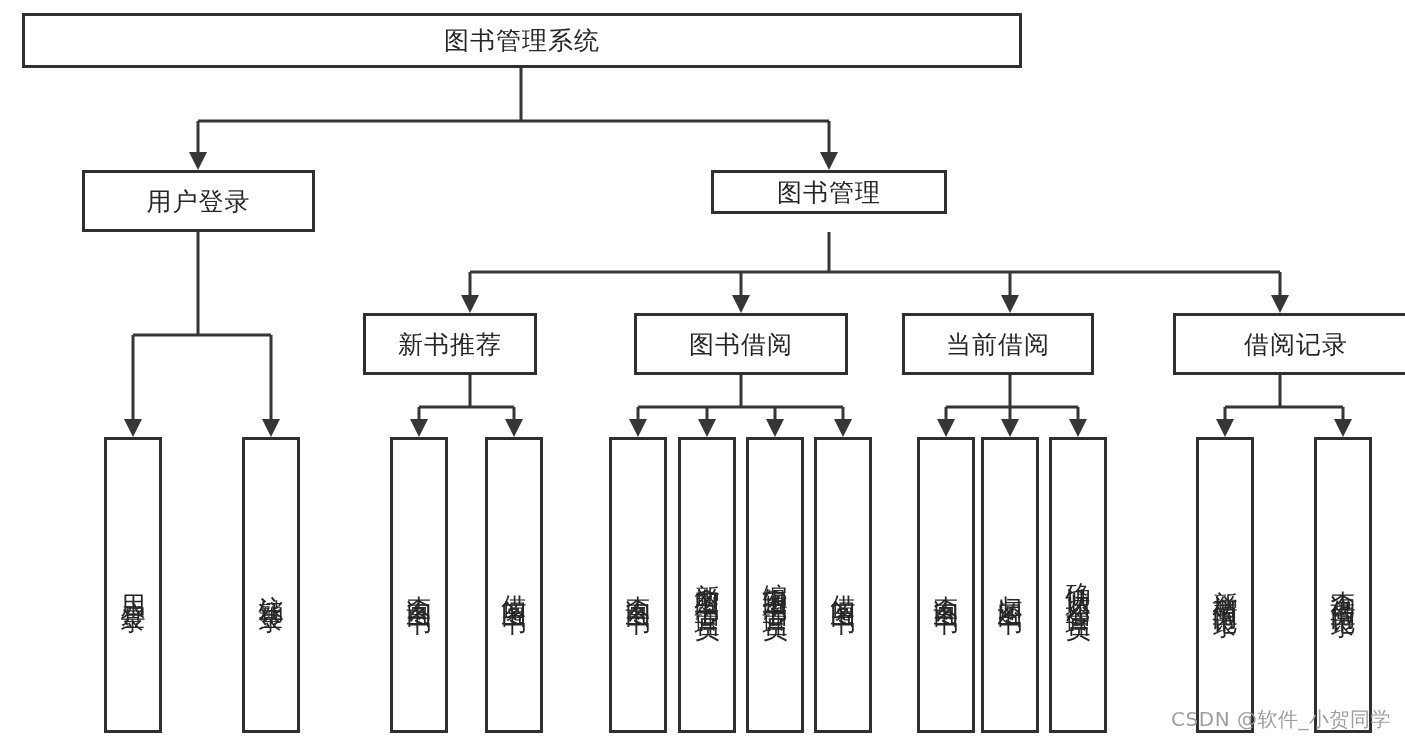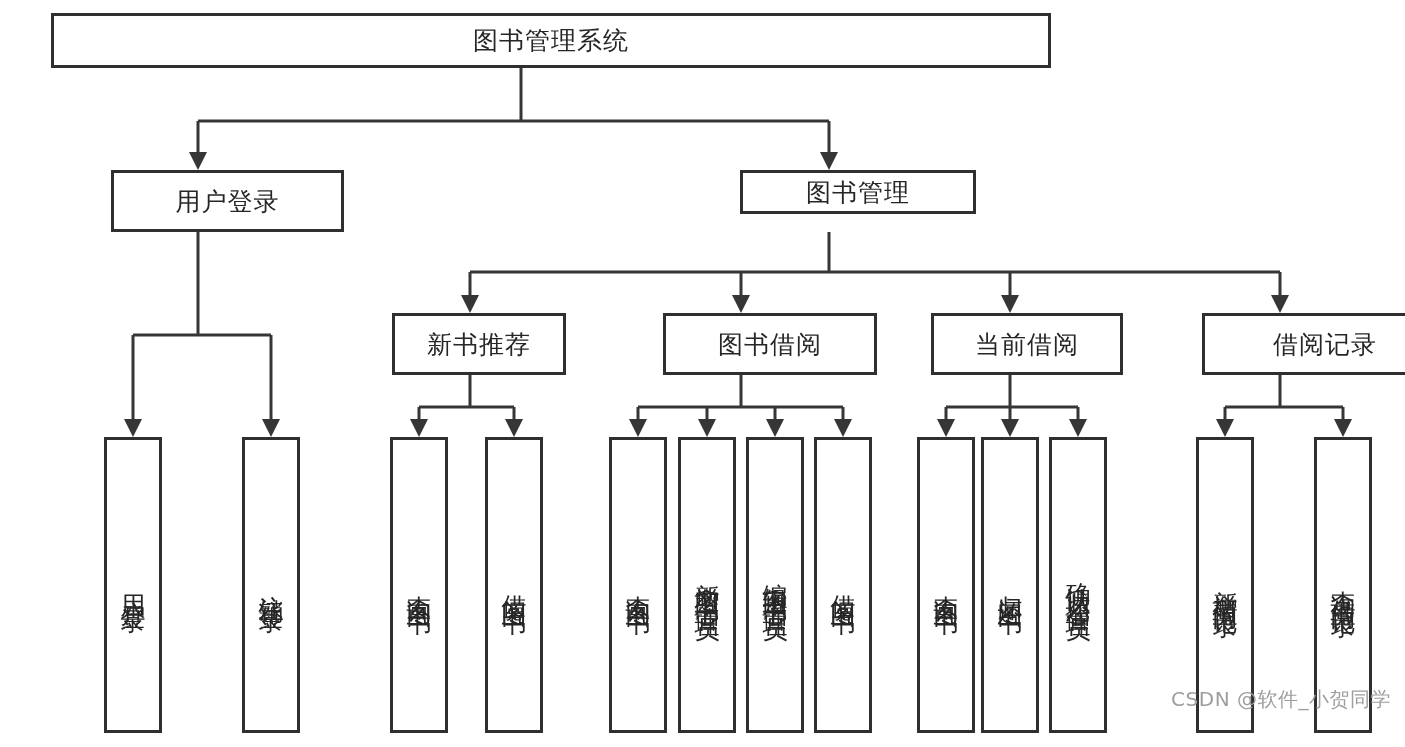--- a/index.html
+++ b/index.html
@@ -13,21 +13,20 @@
   }
   .connectors{position:absolute;left:0;top:0;width:1405px;height:747px;}
   .box{
     position:absolute;
     box-sizing:border-box;
     border:3px solid #2f2f2f;
     background:#ffffff;
     display:flex;align-items:center;justify-content:center;
     font-size:25px;letter-spacing:1px;
     white-space:nowrap;
-    margin-left:29px;
   }
   .root{left:22px;top:13px;width:1000px;height:55px;}
   .l2-login{left:82px;top:170px;width:233px;height:62px;}
   .l2-book{left:711px;top:170px;width:236px;height:44px;}
   .l3{top:313px;height:62px;}
   .l3-newbook{left:363px;width:174px;text-align:right;}
   .l3-borrow{left:634px;width:214px;font-family:Liberation Serif, serif;}
   .l3-current{left:902px;width:192px;}
   .l3-records{left:1173px;width:246px;}
   .leaf{
@@ -46,21 +45,21 @@
     line-height:1.0;
     white-space:nowrap;
   }
   .a1{left:104px;} .a2{left:242px;}
   .b1{left:390px;} .b2{left:485px;}
   .c1{left:609px;} .c2{left:678px;} .c3{left:746px;} .c4{left:814px;}
   .d1{left:917px;} .d2{left:981px;} .d3{left:1049px;}
   .e1{left:1196px;} .e2{left:1314px;}
   .watermark{
     position:absolute;
-    right:14px;top:686px;
+    right:14px;top:706px;
     font-size:20px;
     color:#9e9e9e;
     letter-spacing:0.5px;
     white-space:nowrap;
     margin-left:17px;
   }
 </style>
 </head>
 <body>
 

